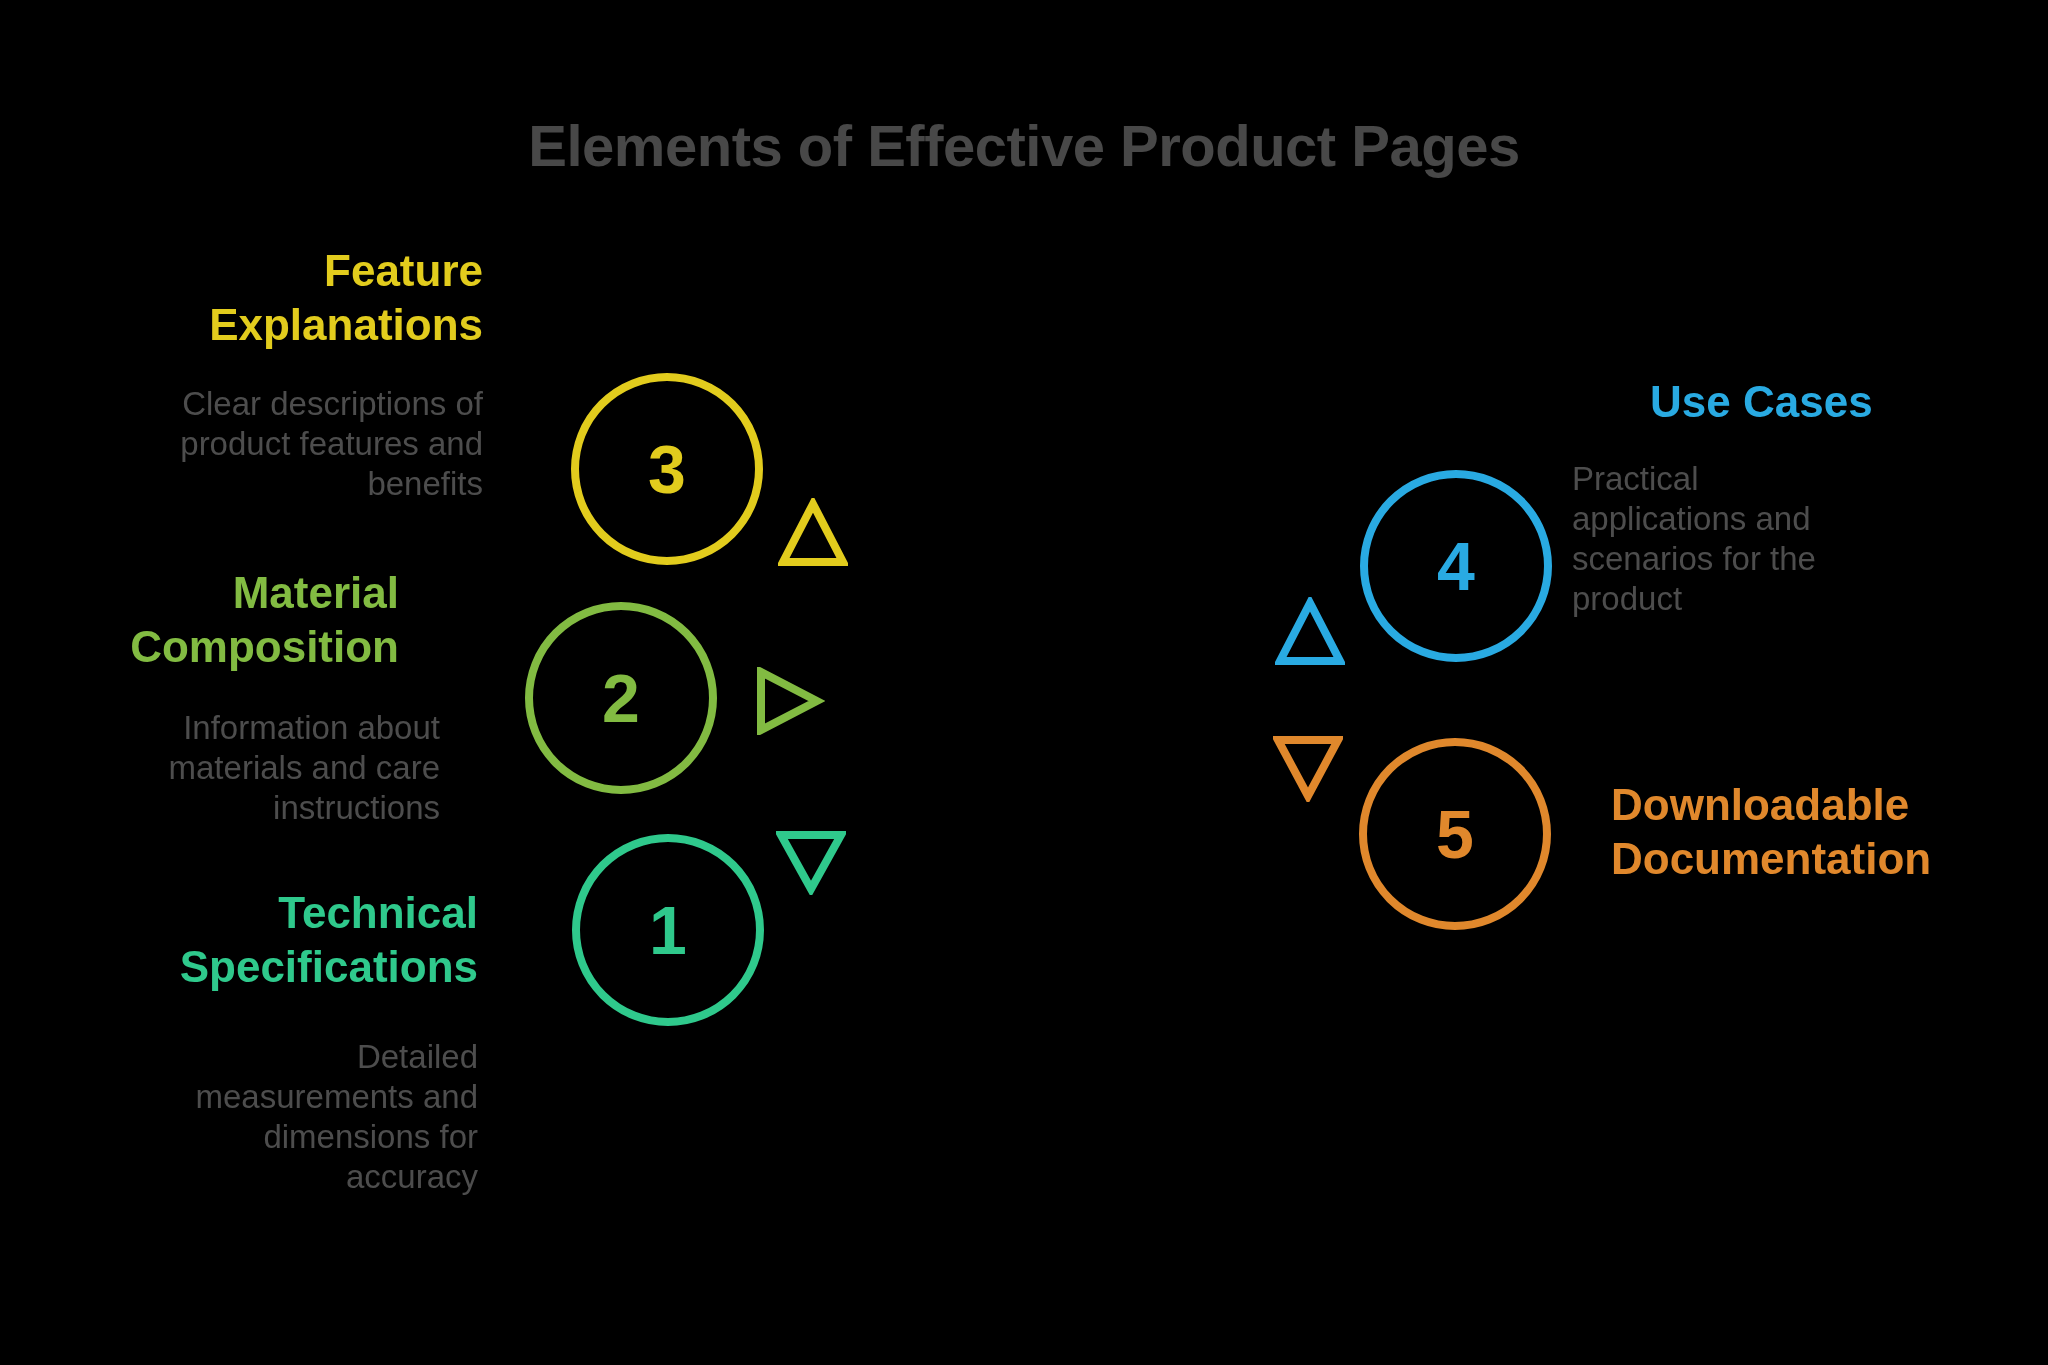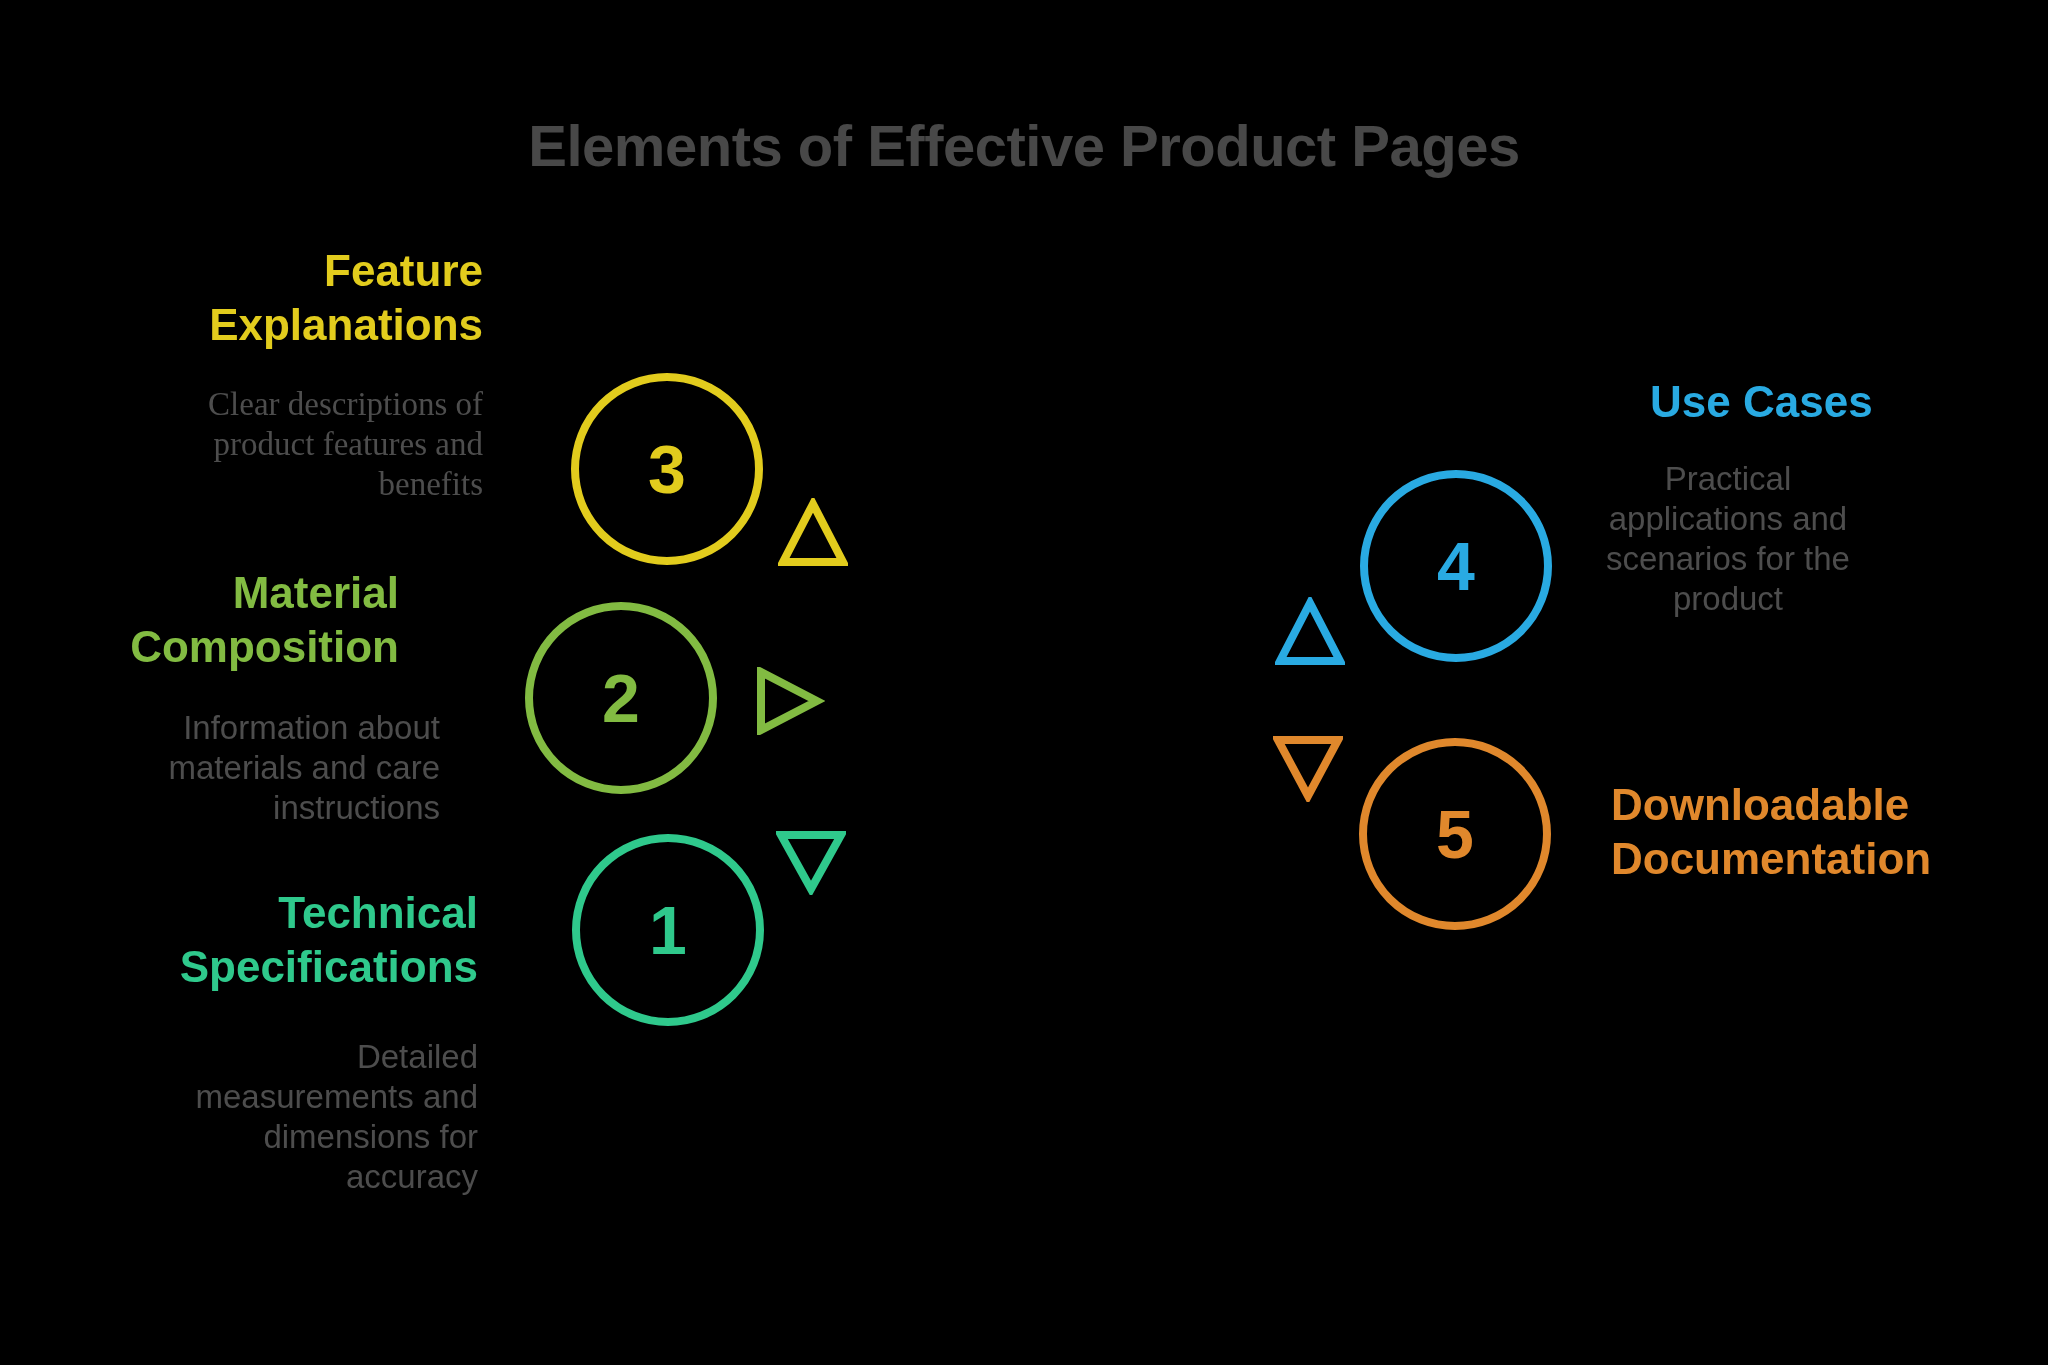--- a/index.html
+++ b/index.html
@@ -38,39 +38,39 @@
 </style>
 </head>
 <body>
 
 <div class="stage">
 
   <div class="title">Elements of Effective Product Pages</div>
 
   <div class="label heading ralign c-yellow" style="right:1565px;top:244px;">Feature
 Explanations</div>
-  <div class="label desc ralign" style="right:1565px;top:384px;font-family:Liberation Serif, serif;">Clear descriptions of
+  <div class="label desc ralign" style="right:1565px;top:384px;">Clear descriptions of
 product features and
 benefits</div>
 
   <div class="label heading ralign c-lime" style="right:1649px;top:566px;">Material
 Composition</div>
   <div class="label desc ralign" style="right:1608px;top:708px;">Information about
 materials and care
 instructions</div>
 
   <div class="label heading ralign c-emerald" style="right:1570px;top:886px;">Technical
 Specifications</div>
   <div class="label desc ralign" style="right:1570px;top:1024px;margin-top:13px;">Detailed
 measurements and
 dimensions for
 accuracy</div>
 
   <div class="label heading c-cyan" style="left:1650px;top:375px;">Use Cases</div>
-  <div class="label desc" style="left:1606px;top:459px;text-align:center;">Practical
+  <div class="label desc" style="left:1572px;top:459px;">Practical
 applications and
 scenarios for the
 product</div>
 
   <div class="label heading c-orange" style="left:1611px;top:778px;">Downloadable
 Documentation</div>
 
   <div class="bubble c-yellow" style="left:571px;top:373px;">
     <span class="num">3</span>
   </div>

